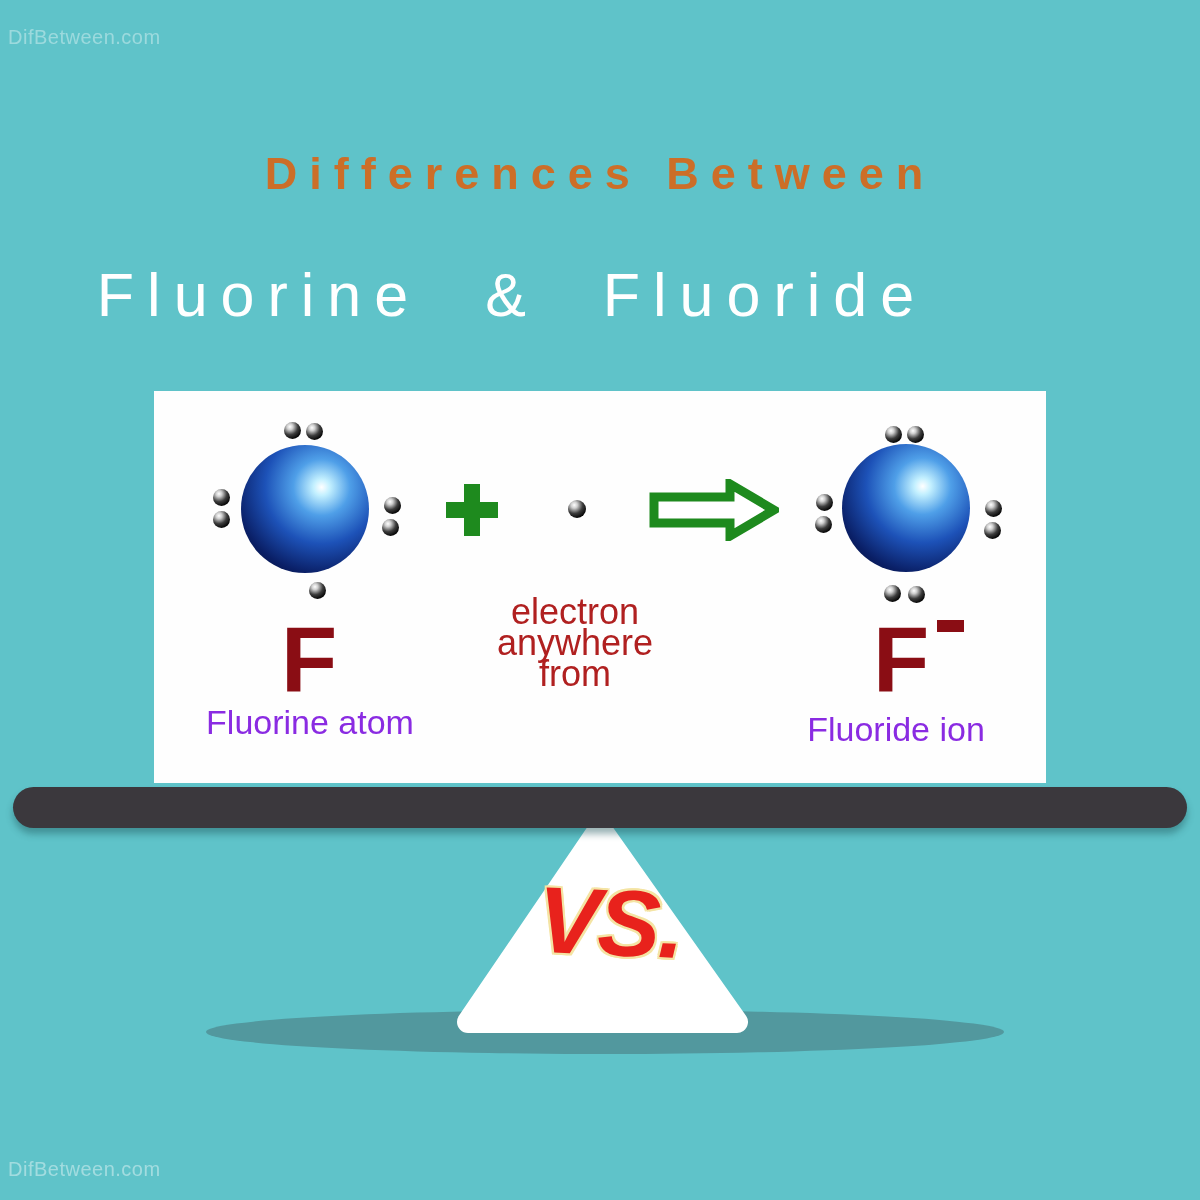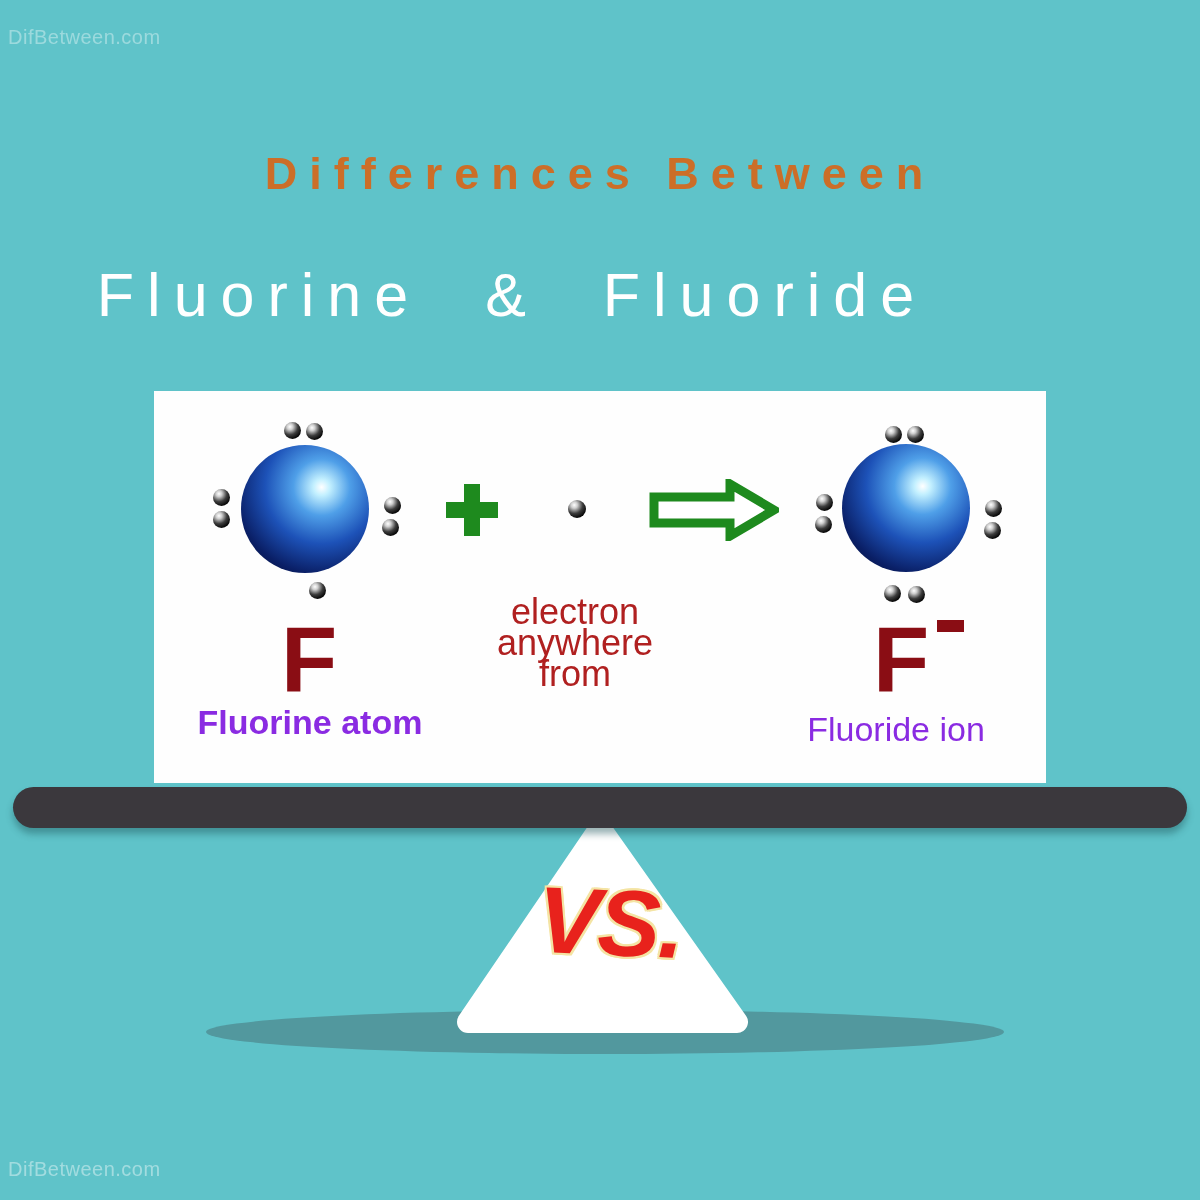--- a/index.html
+++ b/index.html
@@ -50,21 +50,21 @@
   .symbol{
     font-size:92px; font-weight:bold; color:#8a0d14; line-height:1;
     text-align:center;
   }
   .symbol-1{left:85px; top:222px; width:140px;}
   .symbol-2{left:697px; top:222px; width:100px;}
   .minus-bar{left:783px; top:229px; width:27px; height:12px; background:#8a0d14;}
   .atom-label{
     font-size:34px; color:#8a2be2; text-align:center; line-height:1.1;
   }
-  .label-1{left:16px; top:313px; width:280px;font-weight:bold;}
+  .label-1{left:16px; top:313px; width:280px;}
   .label-2{left:632px; top:320px; width:220px;}
   .note{
     left:301px; top:205px; width:240px; text-align:center;
     font-size:36px; line-height:31px; color:#b02020;
   }
   .note span{display:block;}
   
   .ground-shadow{
     left:206px; top:1010px; width:798px; height:44px;
     background:#52989e; border-radius:50%;

